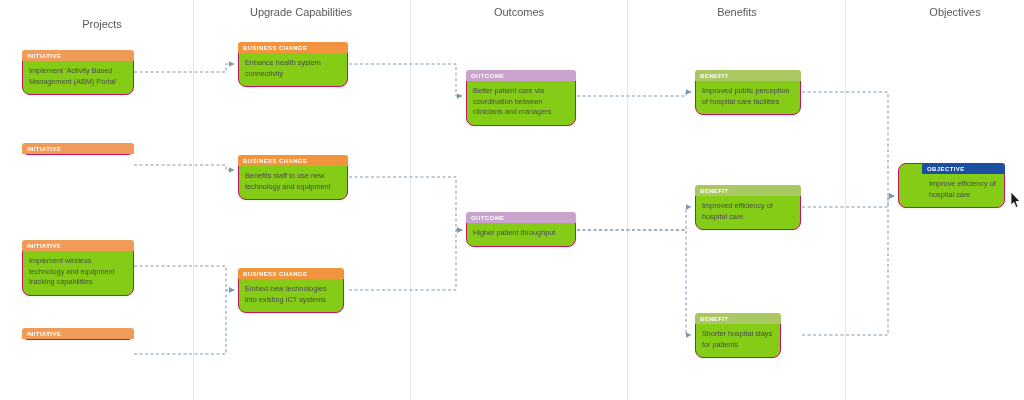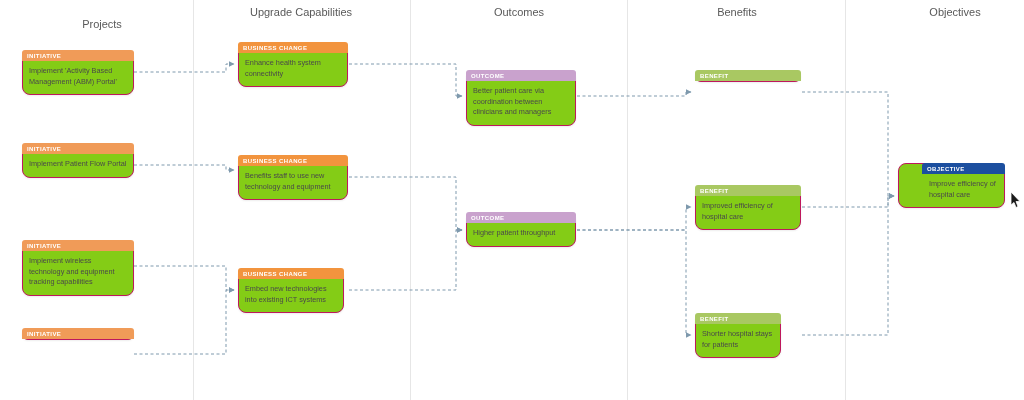--- a/index.html
+++ b/index.html
@@ -67,21 +67,20 @@
 <div class="card" style="left: 22px; top: 50px; width: 112px;">
     <div class="card-badge" style="background: rgb(240, 155, 88);">
       <span class="badge-text">INITIATIVE</span>
     </div>
     <div class="card-body">Implement 'Activity Based Management (ABM) Portal'</div>
   </div>
 <div class="card" style="left: 22px; top: 143px; width: 112px;">
     <div class="card-badge" style="background: rgb(240, 155, 88);">
       <span class="badge-text">INITIATIVE</span>
     </div>
-    <div class="card-body">Implement Patient Flow Portal</div>
   </div>
 <div class="card" style="left: 22px; top: 240px; width: 112px;">
     <div class="card-badge" style="background: rgb(240, 155, 88);">
       <span class="badge-text">INITIATIVE</span>
     </div>
     <div class="card-body">Implement wireless technology and equipment tracking capabilities</div>
   </div>
 <div class="card" style="left: 22px; top: 328px; width: 112px;">
     <div class="card-badge" style="background: rgb(240, 155, 88);">
       <span class="badge-text">INITIATIVE</span>
@@ -114,20 +113,21 @@
 <div class="card" style="left: 466px; top: 212px; width: 110px;">
     <div class="card-badge" style="background: rgb(201, 162, 205);">
       <span class="badge-text">OUTCOME</span>
     </div>
     <div class="card-body">Higher patient throughput</div>
   </div>
 <div class="card" style="left: 695px; top: 70px; width: 106px;">
     <div class="card-badge" style="background: rgb(169, 200, 98);">
       <span class="badge-text">BENEFIT</span>
     </div>
+    <div class="card-body">Improved public perception of hospital care facilities</div>
   </div>
 <div class="card" style="left: 695px; top: 185px; width: 106px;">
     <div class="card-badge" style="background: rgb(169, 200, 98);">
       <span class="badge-text">BENEFIT</span>
     </div>
     <div class="card-body">Improved efficiency of hospital care</div>
   </div>
 <div class="card" style="left: 695px; top: 313px; width: 86px;">
     <div class="card-badge" style="background: rgb(169, 200, 98);">
       <span class="badge-text">BENEFIT</span>

